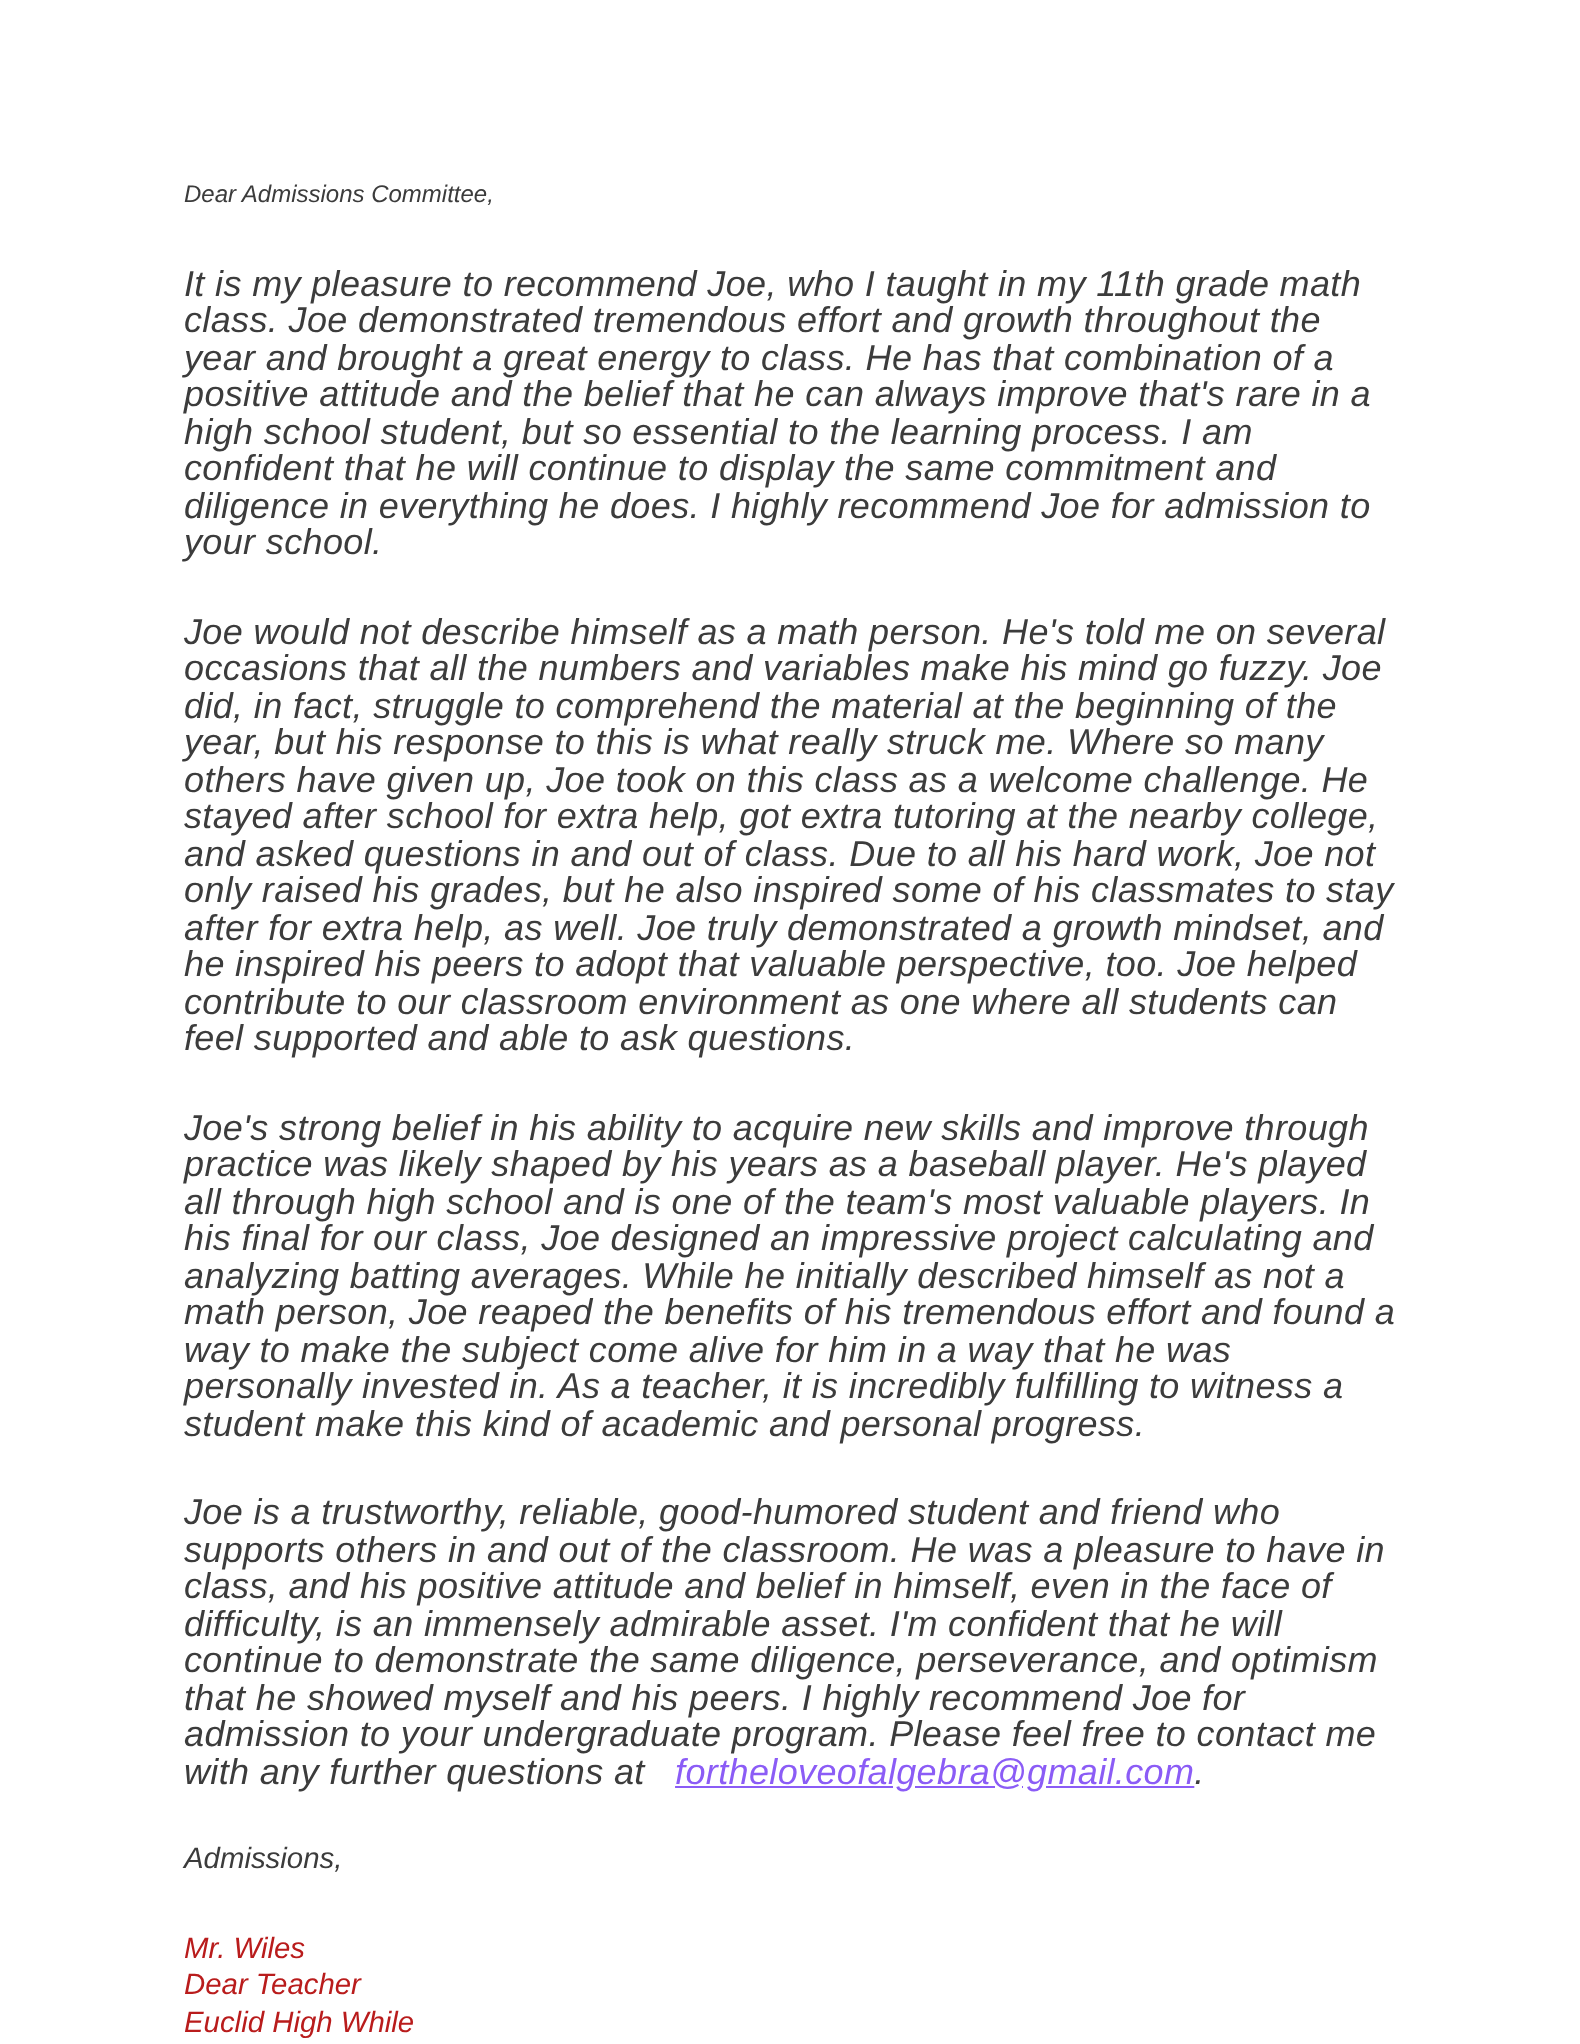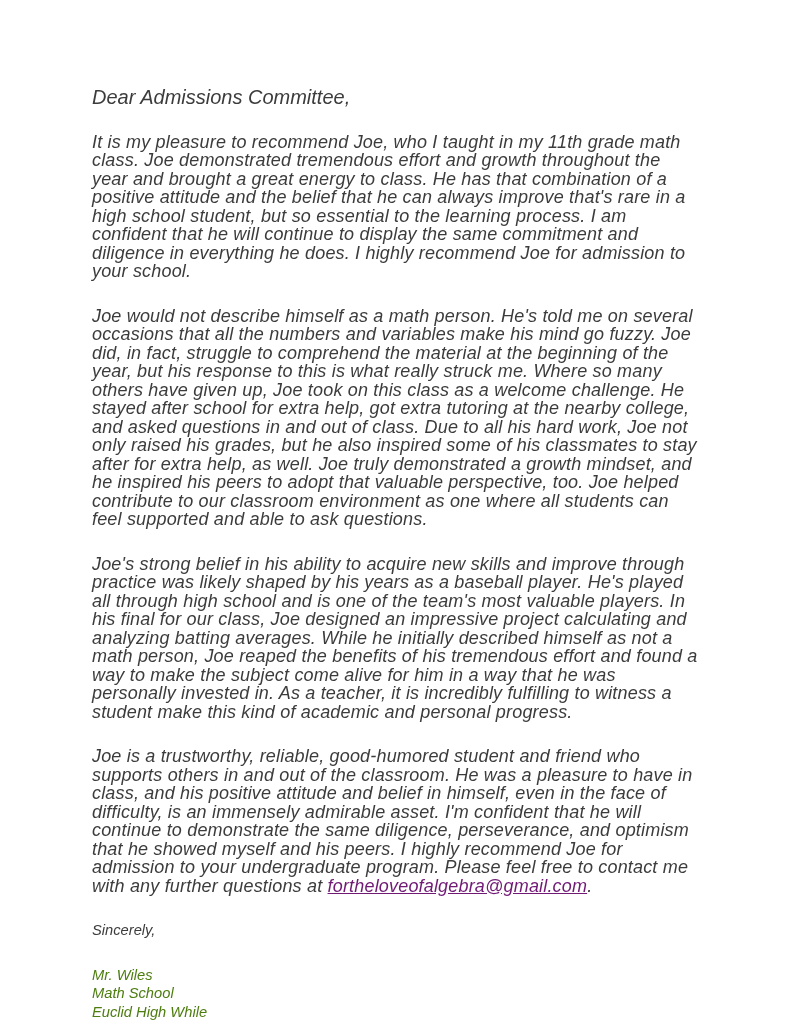--- a/index.html
+++ b/index.html
@@ -39,47 +39,48 @@
     text-align: left;
     
     -webkit-font-smoothing: antialiased;
   }
 
   .gap-sm { height: 26px; }
   .gap-md { height: 26px; }
 
   .salutation {
     font-style: italic;
-    font-size: 20px;
+    font-size: 12px;
     line-height: 18.5px;
     color: #3c3c3c;
   }
 
   .signoff {
     font-style: italic;
     font-size: 14.7px;
     line-height: 18.5px;
     color: #3c3c3c;
   }
 
   .sig-block {
     font-style: italic;
     font-size: 14.7px;
     line-height: 18.5px;
-    color: #4d7c0f;
+    color: #b91c1c;
   }
 
   .sig-line { display: block; }
 
   .email-link {
-    color: #701a75;
+    color: #8b5cf6;
     text-decoration: underline;
     text-underline-offset: 1px;
     font-style: italic;
     cursor: pointer;
+    margin-left: 10px;
   }
 </style>
 </head>
 <body>
 
 <div class="page">
 
   <div class="letter-body">
 
     <div class="salutation">Dear Admissions Committee,</div>
@@ -95,24 +96,24 @@
     <div class="gap-md"></div>
 
     <p class="para">Joe's strong belief in his ability to acquire new skills and improve through practice was likely shaped by his years as a baseball player. He's played all through high school and is one of the team's most valuable players. In his final for our class, Joe designed an impressive project calculating and analyzing batting averages. While he initially described himself as not a math person, Joe reaped the benefits of his tremendous effort and found a way to make the subject come alive for him in a way that he was personally invested in. As a teacher, it is incredibly fulfilling to witness a student make this kind of academic and personal progress.</p>
 
     <div class="gap-md"></div>
 
     <p class="para"><span>Joe is a trustworthy, reliable, good-humored student and friend who supports others in and out of the classroom. He was a pleasure to have in class, and his positive attitude and belief in himself, even in the face of difficulty, is an immensely admirable asset. I'm confident that he will continue to demonstrate the same diligence, perseverance, and optimism that he showed myself and his peers. I highly recommend Joe for admission to your undergraduate program. Please feel free to contact me with any further questions at </span><a class="email-link" href="#">fortheloveofalgebra@gmail.com</a><span>.</span></p>
 
     <div class="gap-md"></div>
 
-    <div class="signoff">Sincerely,</div>
+    <div class="signoff">Admissions,</div>
 
     <div class="gap-md"></div>
 
     <div class="sig-block">
       <span class="sig-line">Mr. Wiles</span>
-      <span class="sig-line">Math School</span>
+      <span class="sig-line">Dear Teacher</span>
       <span class="sig-line">Euclid High While</span>
     </div>
 
   </div>
 </div>
 
 </body></html>

